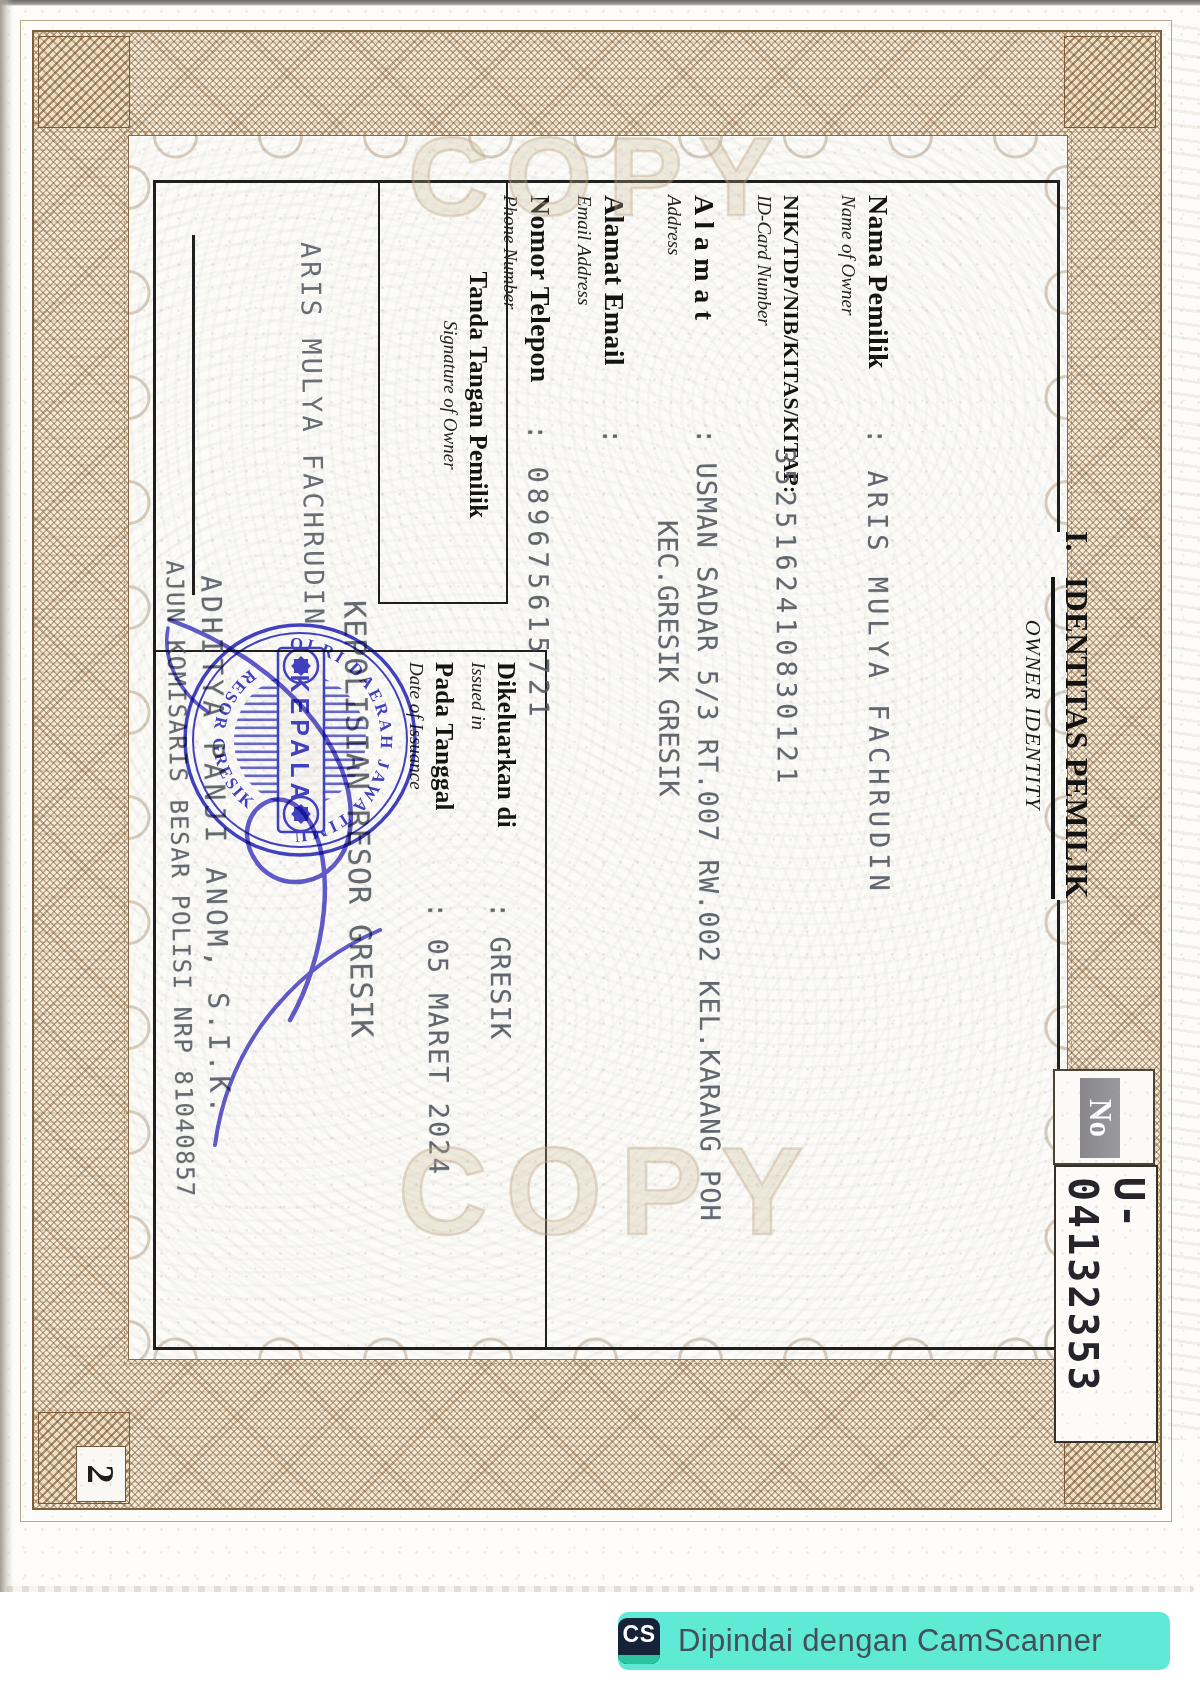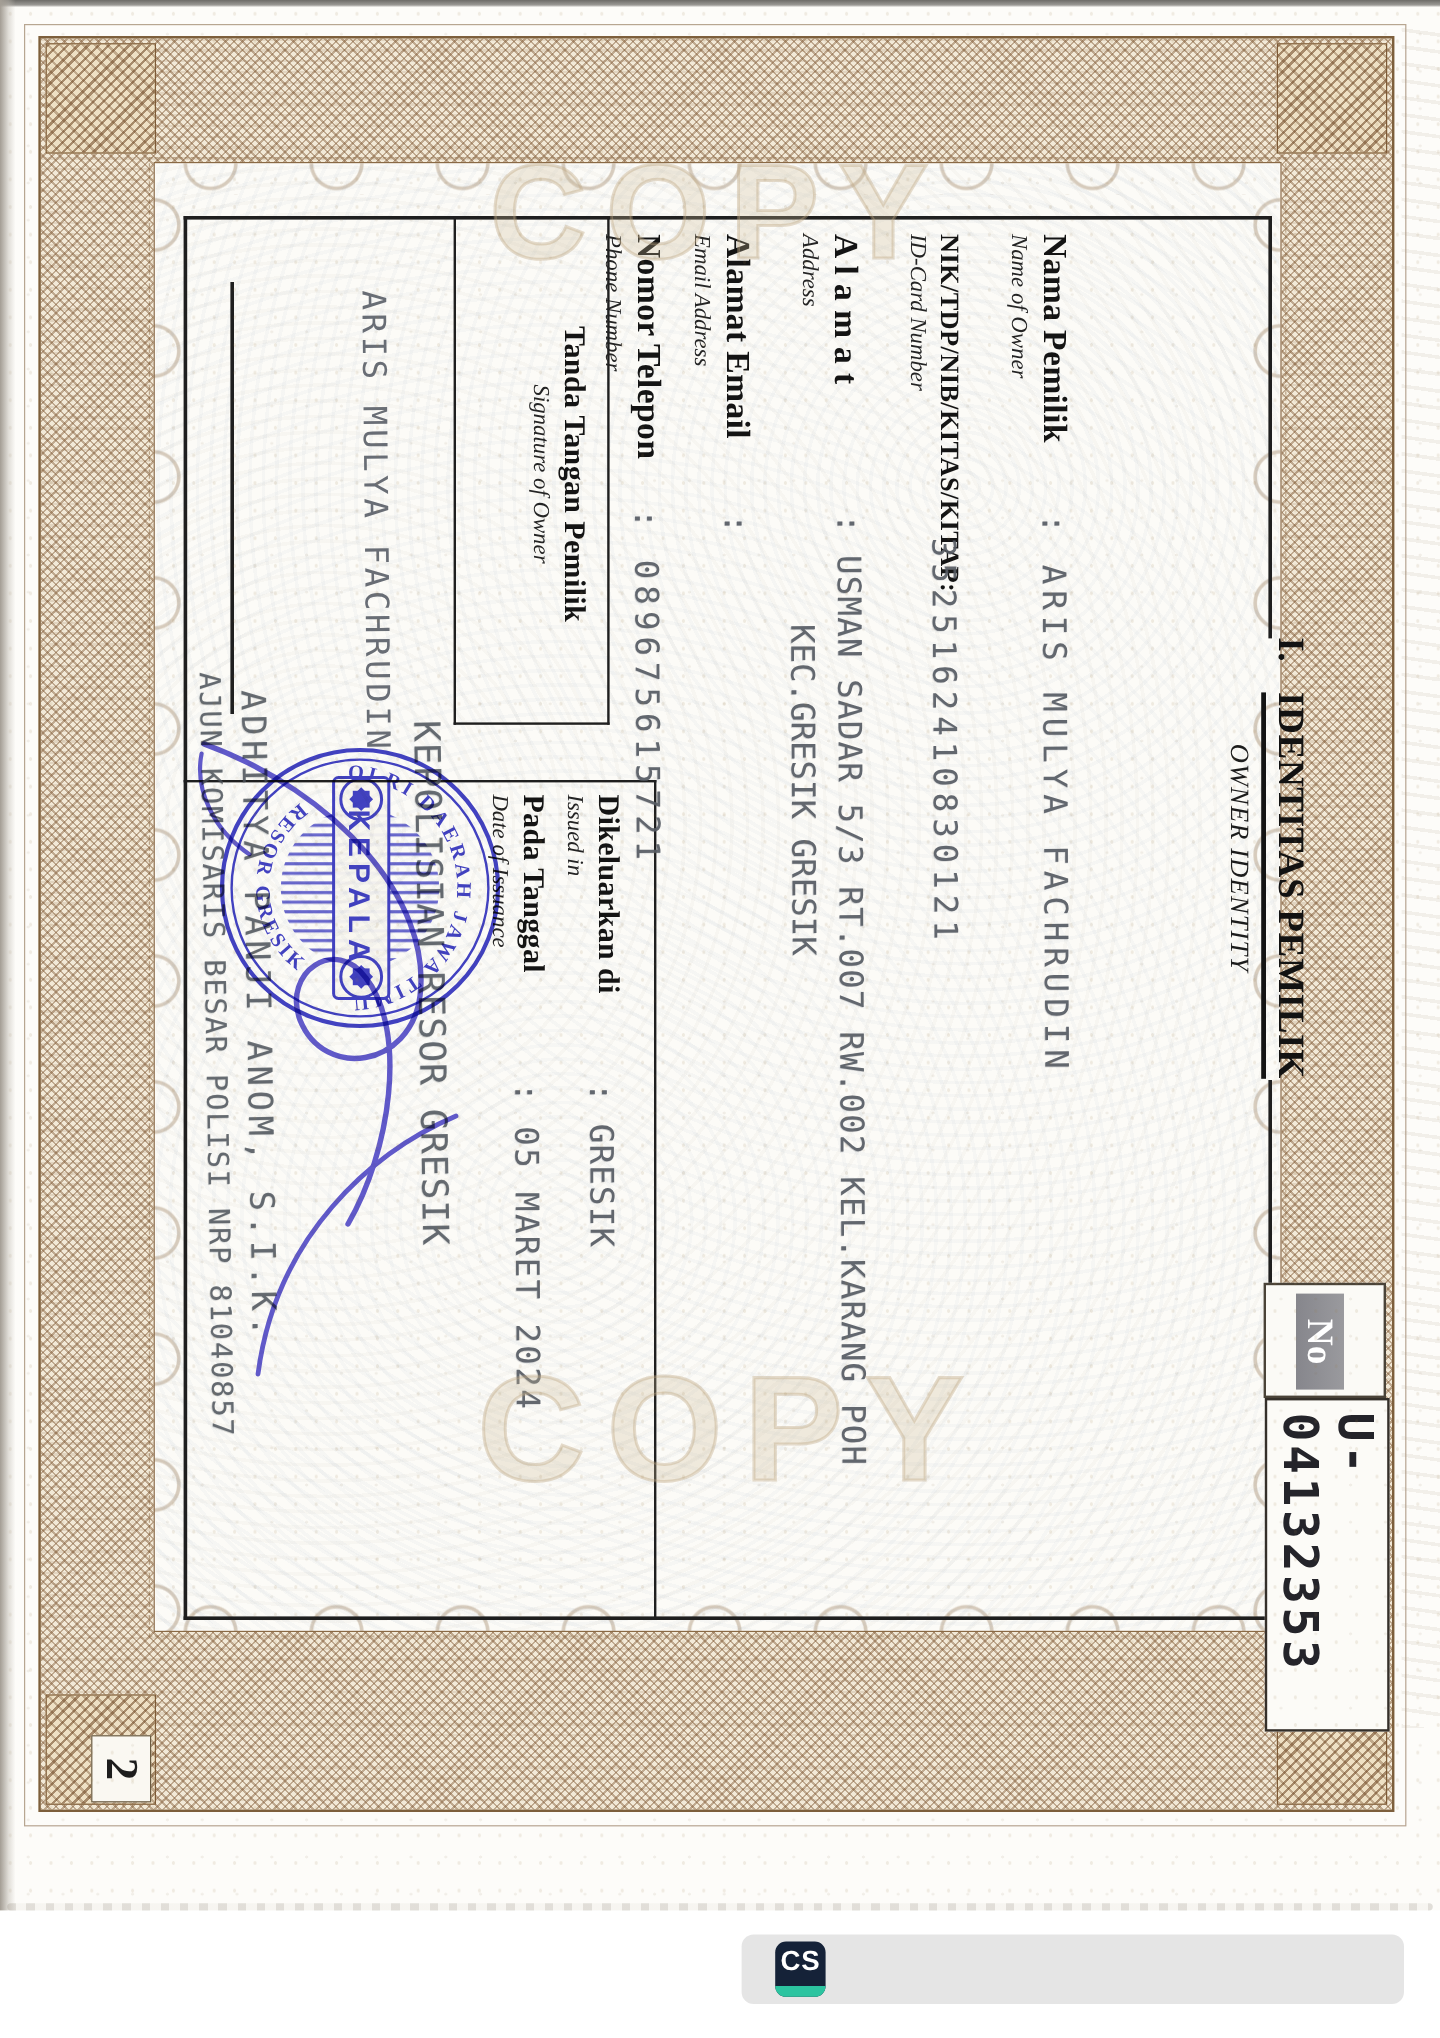--- a/index.html
+++ b/index.html
@@ -115,22 +115,22 @@
   .edge-top{left:0;top:0;width:1200px;height:6px;opacity:.85;
        background:linear-gradient(180deg,#54524e,#8a8884 70%,transparent);}
   .edge-left{left:0;top:0;width:13px;height:1592px;
        background:linear-gradient(90deg,#a39d94,rgba(190,185,176,.45) 55%,transparent);}
   .edge-right{left:1168px;top:20px;width:32px;height:1420px;opacity:.5;
        background:repeating-linear-gradient(8deg, rgba(165,150,125,.25) 0 3px, transparent 3px 14px);}
   .edge-bottom{left:6px;top:1586px;width:1188px;height:6px;opacity:.5;border-radius:3px;
        background:repeating-linear-gradient(90deg, rgba(130,120,105,.45) 0 7px, rgba(170,160,140,.15) 7px 16px);}
 
   
-  .footer{position:absolute;left:618px;top:1612px;width:552px;height:58px;background:#e5e5e5;
-       border-radius:10px;display:flex;align-items:center;gap:18px;padding-left:28px;box-sizing:border-box;
+  .footer{position:absolute;left:618px;top:1612px;width:552px;height:58px;background:#5eead4;
+       border-radius:10px;display:flex;align-items:center;gap:18px;box-sizing:border-box;
        font-family:"Liberation Sans",sans-serif;}
   .cs-badge{position:relative;width:42px;height:46px;border-radius:9px;background:#152238;flex:0 0 auto;}
   .cs-badge .cs{position:absolute;left:0;top:3px;width:100%;text-align:center;color:#fff;
        font-weight:bold;font-size:23px;letter-spacing:.5px;}
   .cs-badge .accent{position:absolute;left:0;bottom:0;width:100%;height:9px;background:#2cc4a0;
        border-radius:0 0 9px 9px;}
   .footer-text{font-size:31px;color:#454f5b;letter-spacing:.4px;}
 </style>
 </head>
 <body>
@@ -278,13 +278,14 @@
   <div class="edge edge-left"></div>
   <div class="edge edge-right"></div>
   <div class="edge edge-bottom"></div>
 </div>
 
 <div class="footer">
   <div class="cs-badge">
     <div class="cs">CS</div>
     <div class="accent"></div>
   </div>
+  <div class="footer-text">Dipindai dengan CamScanner</div>
 </div>
 
 </body></html>

